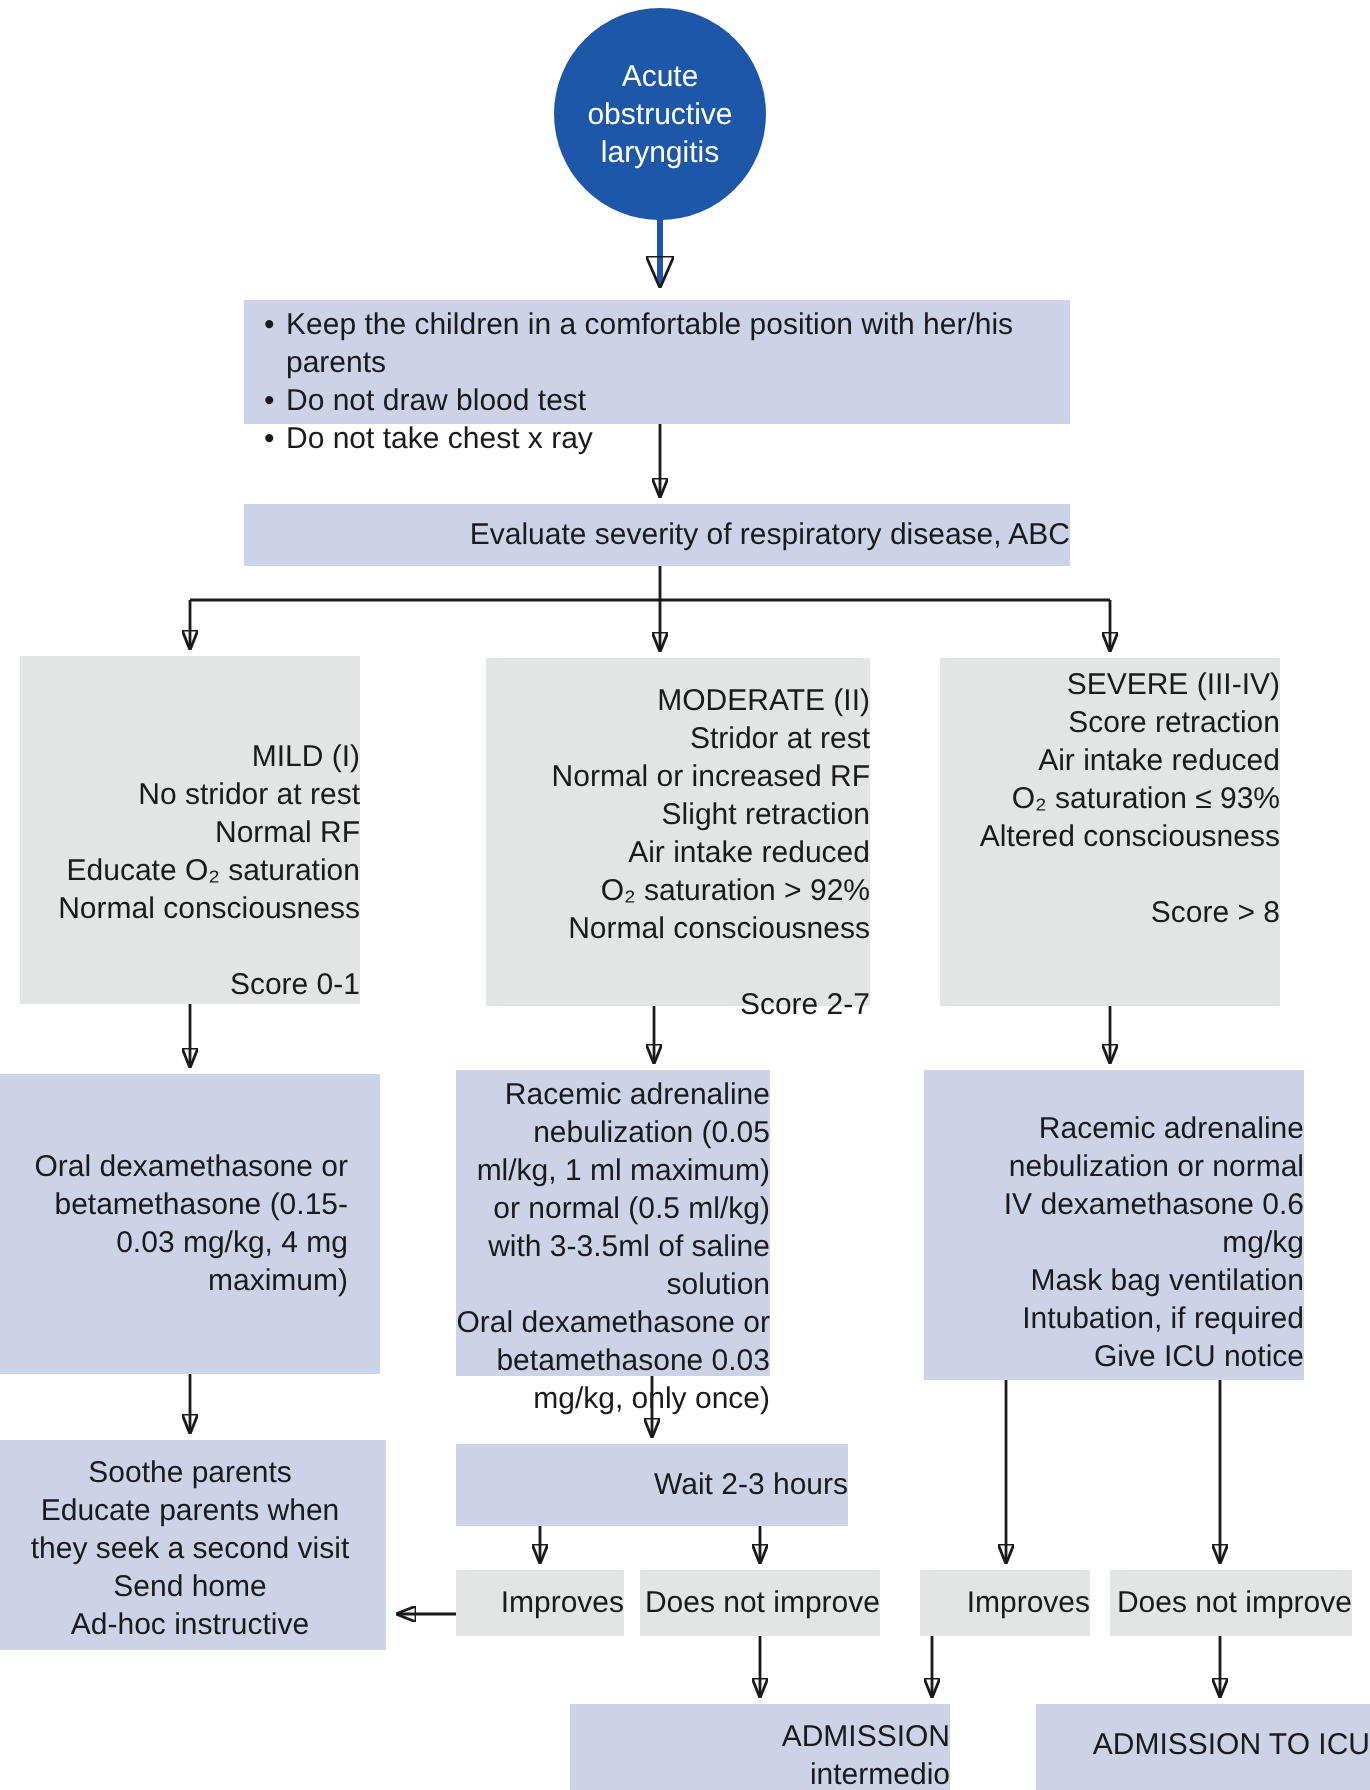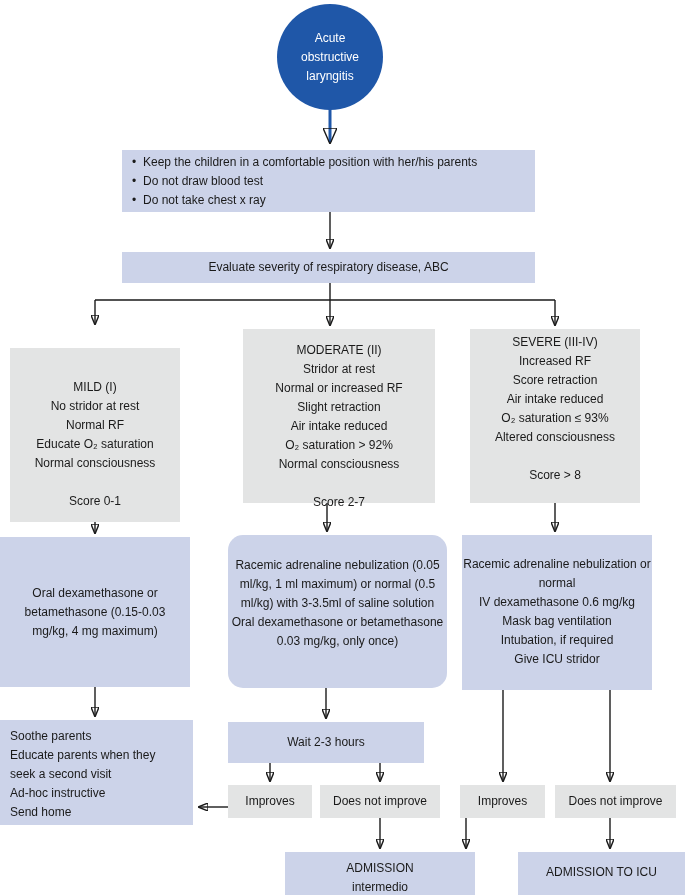--- a/index.html
+++ b/index.html
@@ -1,55 +1,55 @@
 <!DOCTYPE html>
 <html><head>
 <meta charset="utf-8">
 <style>
   html,body{margin:0;padding:0;background:#ffffff;}
   #stage{
     position:relative;width:685px;height:895px;background:#ffffff;
     overflow:hidden;
     font-family:"Liberation Sans", sans-serif;color:#1a1a1a;
   }
-  .node{position:absolute;box-sizing:border-box;font-size:12px;line-height:19px;}
+  .node{position:absolute;box-sizing:border-box;font-size:15px;line-height:19px;}
   .lav{background:#ccd3e9;}
   .gray{background:#e3e4e4;}
-  .center{text-align:center;}
+  .center{text-align:right;}
 
   
   .n-start{
     left:277px;top:4px;width:106px;height:106px;border-radius:50%;
     background:#1f57a8;color:#ffffff;display:flex;align-items:center;justify-content:center;
     text-align:center;
   }
   .n-start .lbl{width:84px;}
 
   
   .n-initial{left:122px;top:150px;width:413px;height:62px;padding:3px 8px 0 8px;}
   .n-initial .bullet-item{position:relative;padding-left:13px;}
   .n-initial .bullet-item::before{content:"\2022";position:absolute;left:2px;}
 
   
   .n-triage{left:122px;top:252px;width:413px;height:31px;line-height:31px;}
 
   
-  .n-mild{left:10px;top:328px;width:170px;height:174px;padding-top:30px;margin-top:20px;}
+  .n-mild{left:10px;top:328px;width:170px;height:174px;padding-top:41px;}
   .n-moderate{left:243px;top:329px;width:192px;height:174px;padding-top:12px;}
   .n-severe{left:470px;top:329px;width:170px;height:174px;padding-top:4px;}
   .score{margin-top:19px;}
 
   
   .n-treat-mild{left:0;top:537px;width:190px;height:150px;display:flex;align-items:center;justify-content:center;}
   .n-treat-mild .inner{width:158px;}
-  .n-treat-moderate{left:228px;top:535px;width:219px;height:153px;padding-top:21px;border-radius:15px;}
+  .n-treat-moderate{left:228px;top:535px;width:157px;height:153px;padding-top:3px;}
   .n-treat-severe{left:462px;top:535px;width:190px;height:155px;padding-top:20px;}
 
   
-  .n-soothe{left:0;top:720px;width:193px;height:105px;padding:7px 20px 0 10px;}
+  .n-soothe{left:0;top:720px;width:193px;height:105px;padding:7px 20px 0 10px;text-align:center;}
   .n-soothe .fu-item{width:170px;}
   .n-wait{left:228px;top:722px;width:196px;height:41px;line-height:41px;}
 
   
   .outcome{height:33px;line-height:33px;}
   .n-imp-mid{left:228px;top:785px;width:84px;}
   .n-dni-mid{left:320px;top:785px;width:120px;}
   .n-imp-right{left:460px;top:785px;width:85px;}
   .n-dni-right{left:555px;top:785px;width:121px;}
 
@@ -126,21 +126,20 @@
     <div>Normal or increased RF</div>
     <div>Slight retraction</div>
     <div>Air intake reduced</div>
     <div>O₂ saturation &gt; 92%</div>
     <div>Normal consciousness</div>
     <div class="score">Score 2-7</div>
   </div>
 
   <div class="node n-severe gray center">
     <div>SEVERE (III-IV)</div>
-    <div>Increased RF</div>
     <div>Score retraction</div>
     <div>Air intake reduced</div>
     <div>O₂ saturation ≤ 93%</div>
     <div>Altered consciousness</div>
     <div class="score">Score &gt; 8</div>
   </div>
 
   <div class="node n-treat-mild lav center">
     <div class="inner">Oral dexamethasone or betamethasone (0.15-0.03 mg/kg, 4 mg maximum)</div>
   </div>
@@ -148,28 +147,28 @@
   <div class="node n-treat-moderate lav center">
     <div>Racemic adrenaline nebulization (0.05 ml/kg, 1 ml maximum) or normal (0.5 ml/kg) with 3-3.5ml of saline solution</div>
     <div>Oral dexamethasone or betamethasone 0.03 mg/kg, only once)</div>
   </div>
 
   <div class="node n-treat-severe lav center">
     <div>Racemic adrenaline nebulization or normal</div>
     <div>IV dexamethasone 0.6 mg/kg</div>
     <div>Mask bag ventilation</div>
     <div>Intubation, if required</div>
-    <div>Give ICU stridor</div>
+    <div>Give ICU notice</div>
   </div>
 
   <div class="node n-soothe lav">
     <div class="fu-item">Soothe parents</div>
     <div class="fu-item">Educate parents when they seek a second visit</div>
+    <div class="fu-item">Send home</div>
     <div class="fu-item">Ad-hoc instructive</div>
-    <div class="fu-item">Send home</div>
   </div>
 
   <div class="node n-wait lav center">
     <span>Wait 2-3 hours</span>
   </div>
 
   <div class="node outcome n-imp-mid gray center">
     <span>Improves</span>
   </div>
   <div class="node outcome n-dni-mid gray center">

